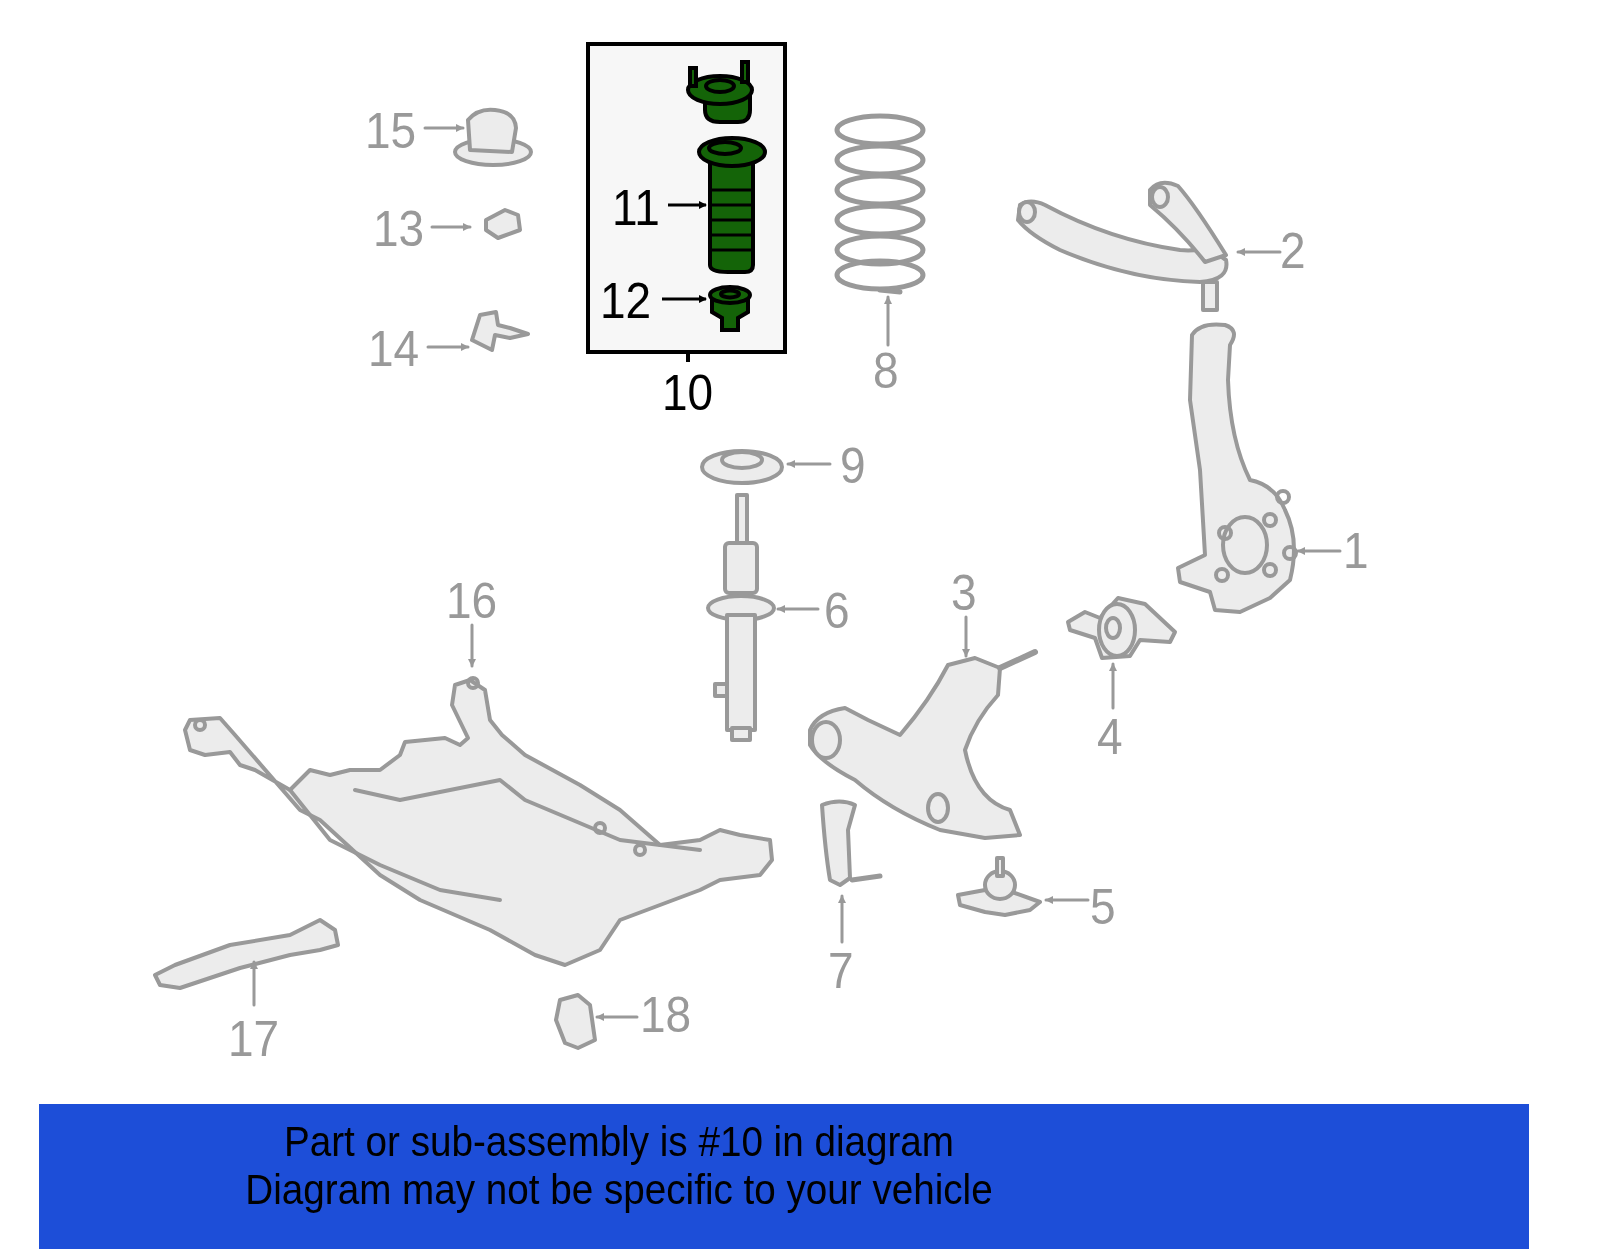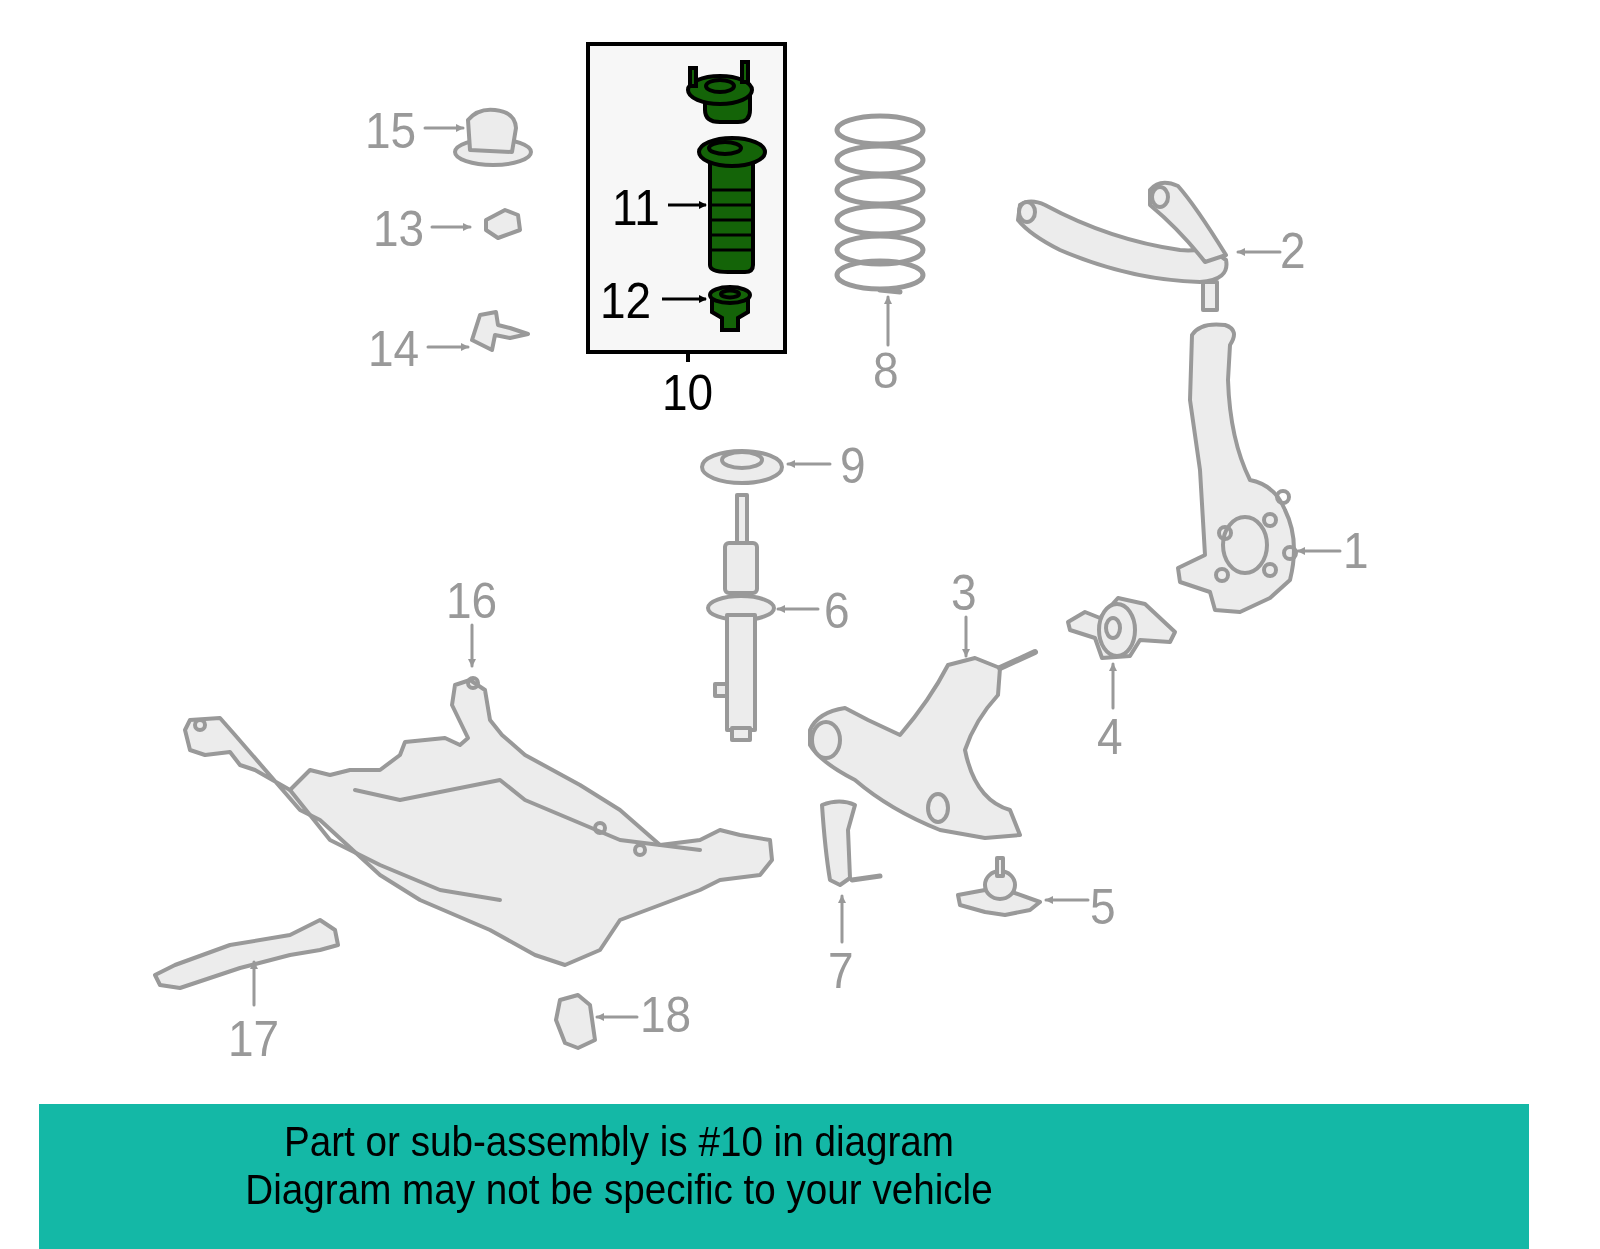--- a/index.html
+++ b/index.html
@@ -3,21 +3,21 @@
 <meta charset="utf-8">
 <style>
   html, body { margin: 0; padding: 0; background: #ffffff; }
   body { width: 1600px; height: 1249px; position: relative; overflow: hidden;
          font-family: "Liberation Sans", sans-serif; }
   #diagram { position: absolute; left: 0; top: 0; width: 1600px; height: 1249px; }
   .callout { position: absolute; font-family: "Liberation Sans", sans-serif; font-size: 50px;
              line-height: 1; color: #999999; transform: scaleX(0.92); transform-origin: left top; }
   .callout.dark { color: #000000; }
   #banner { position: absolute; left: 39px; top: 1104px; width: 1490px; height: 145px;
-            background: #14b8a6; }
+            background: #1d4ed8; }
   #banner .line { position: absolute; left: 0; width: 1160px; text-align: center;
                   font-family: "Liberation Sans", sans-serif; font-size: 42px; color: #000000;
                   transform: scaleX(0.92); transform-origin: center top; }
   #banner .l1 { top: 14px; }
   #banner .l2 { top: 62px; }
 </style>
 </head>
 <body>
 
 <svg id="diagram" viewBox="0 0 1600 1249" xmlns="http://www.w3.org/2000/svg">

